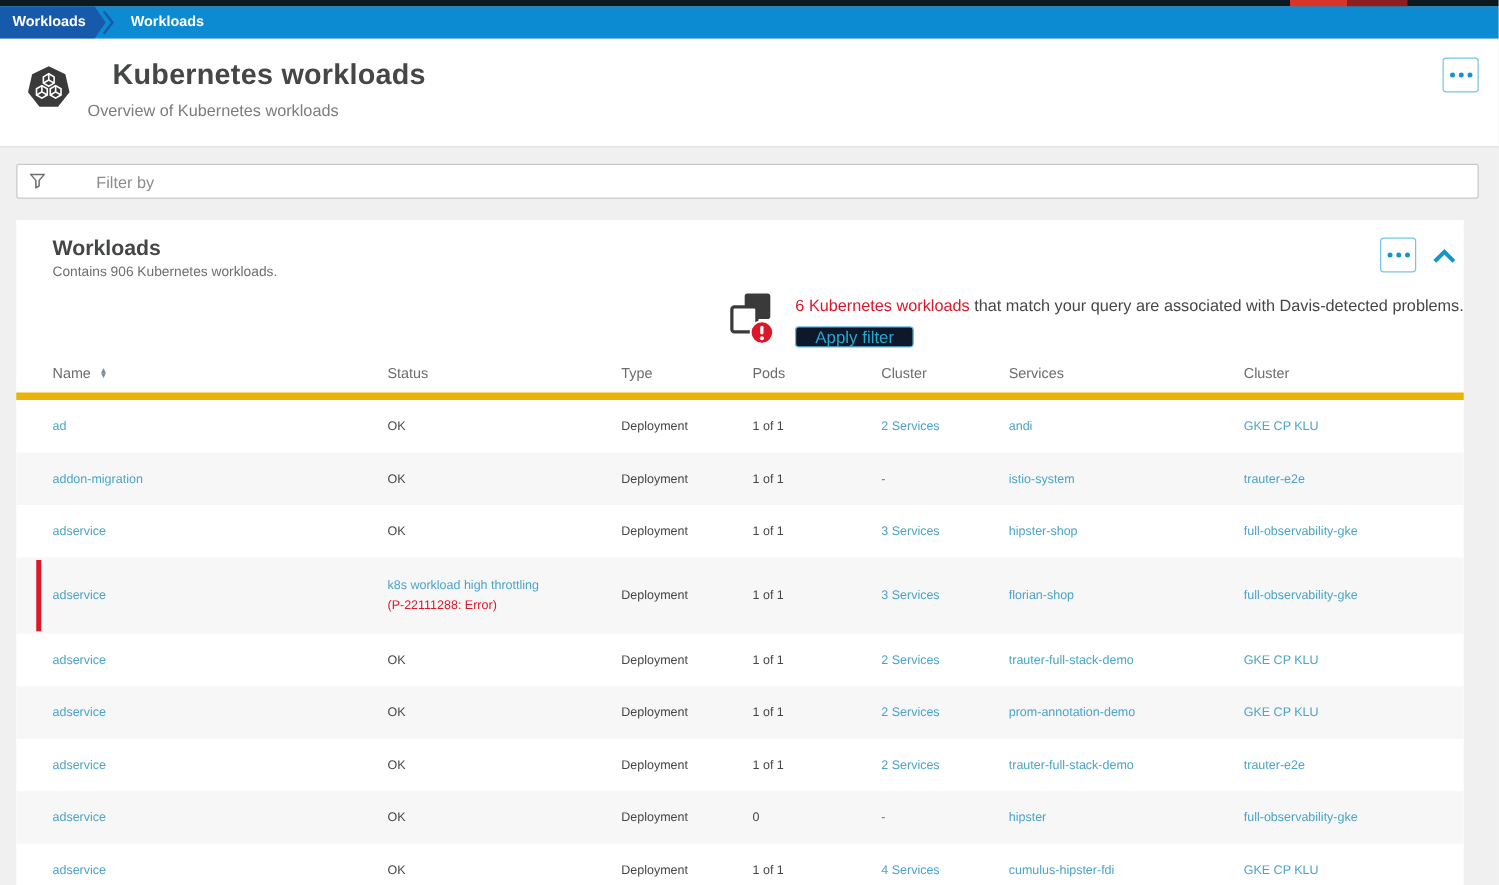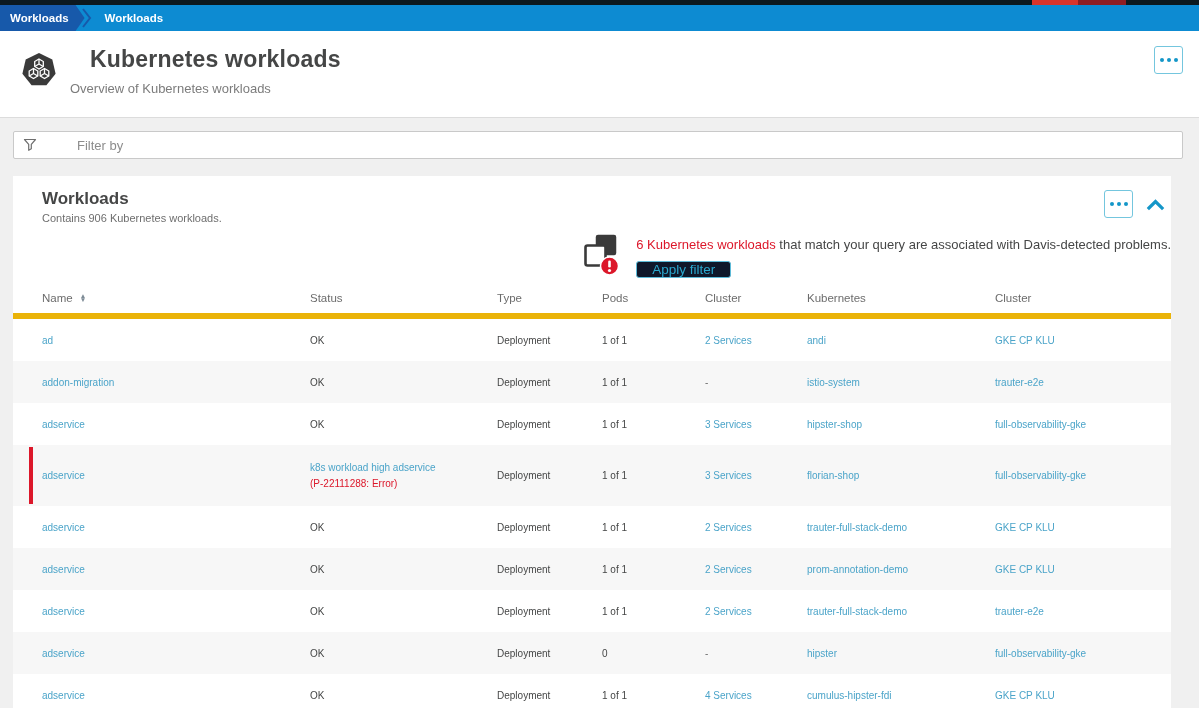--- a/index.html
+++ b/index.html
@@ -176,21 +176,21 @@
 
     <div class="thead grid-cols" id="thead">
         <div class="th">Name<span class="sort">
             <i>▲</i>
             <i>▼</i>
           </span></div>
         <div class="th">Status</div>
         <div class="th">Type</div>
         <div class="th">Pods</div>
         <div class="th">Cluster</div>
-        <div class="th">Kubernetes</div>
+        <div class="th">Services</div>
         <div class="th">Cluster</div>
       </div>
     <div id="tbody">
         <div class="row grid-cols">
           <div class="cell"><a>ad</a></div>
           <div class="cell"><span>OK</span></div>
           <div class="cell"><span>Deployment</span></div>
           <div class="cell"><span>1 of 1</span></div>
           <div class="cell"><a>2 Services</a></div>
           <div class="cell"><a>andi</a></div>
@@ -210,21 +210,21 @@
           <div class="cell"><span>OK</span></div>
           <div class="cell"><span>Deployment</span></div>
           <div class="cell"><span>1 of 1</span></div>
           <div class="cell"><a>3 Services</a></div>
           <div class="cell"><a>hipster-shop</a></div>
           <div class="cell"><a>full-observability-gke</a></div>
         </div>
         <div class="row grid-cols problem">
           <div class="cell"><a>adservice</a></div>
           <div class="cell">
-            <div class="status-err"><a>k8s workload high adservice</a><span class="err">(P-22111288: Error)</span></div>
+            <div class="status-err"><a>k8s workload high throttling</a><span class="err">(P-22111288: Error)</span></div>
           </div>
           <div class="cell"><span>Deployment</span></div>
           <div class="cell"><span>1 of 1</span></div>
           <div class="cell"><a>3 Services</a></div>
           <div class="cell"><a>florian-shop</a></div>
           <div class="cell"><a>full-observability-gke</a></div>
         </div>
         <div class="row grid-cols">
           <div class="cell"><a>adservice</a></div>
           <div class="cell"><span>OK</span></div>

